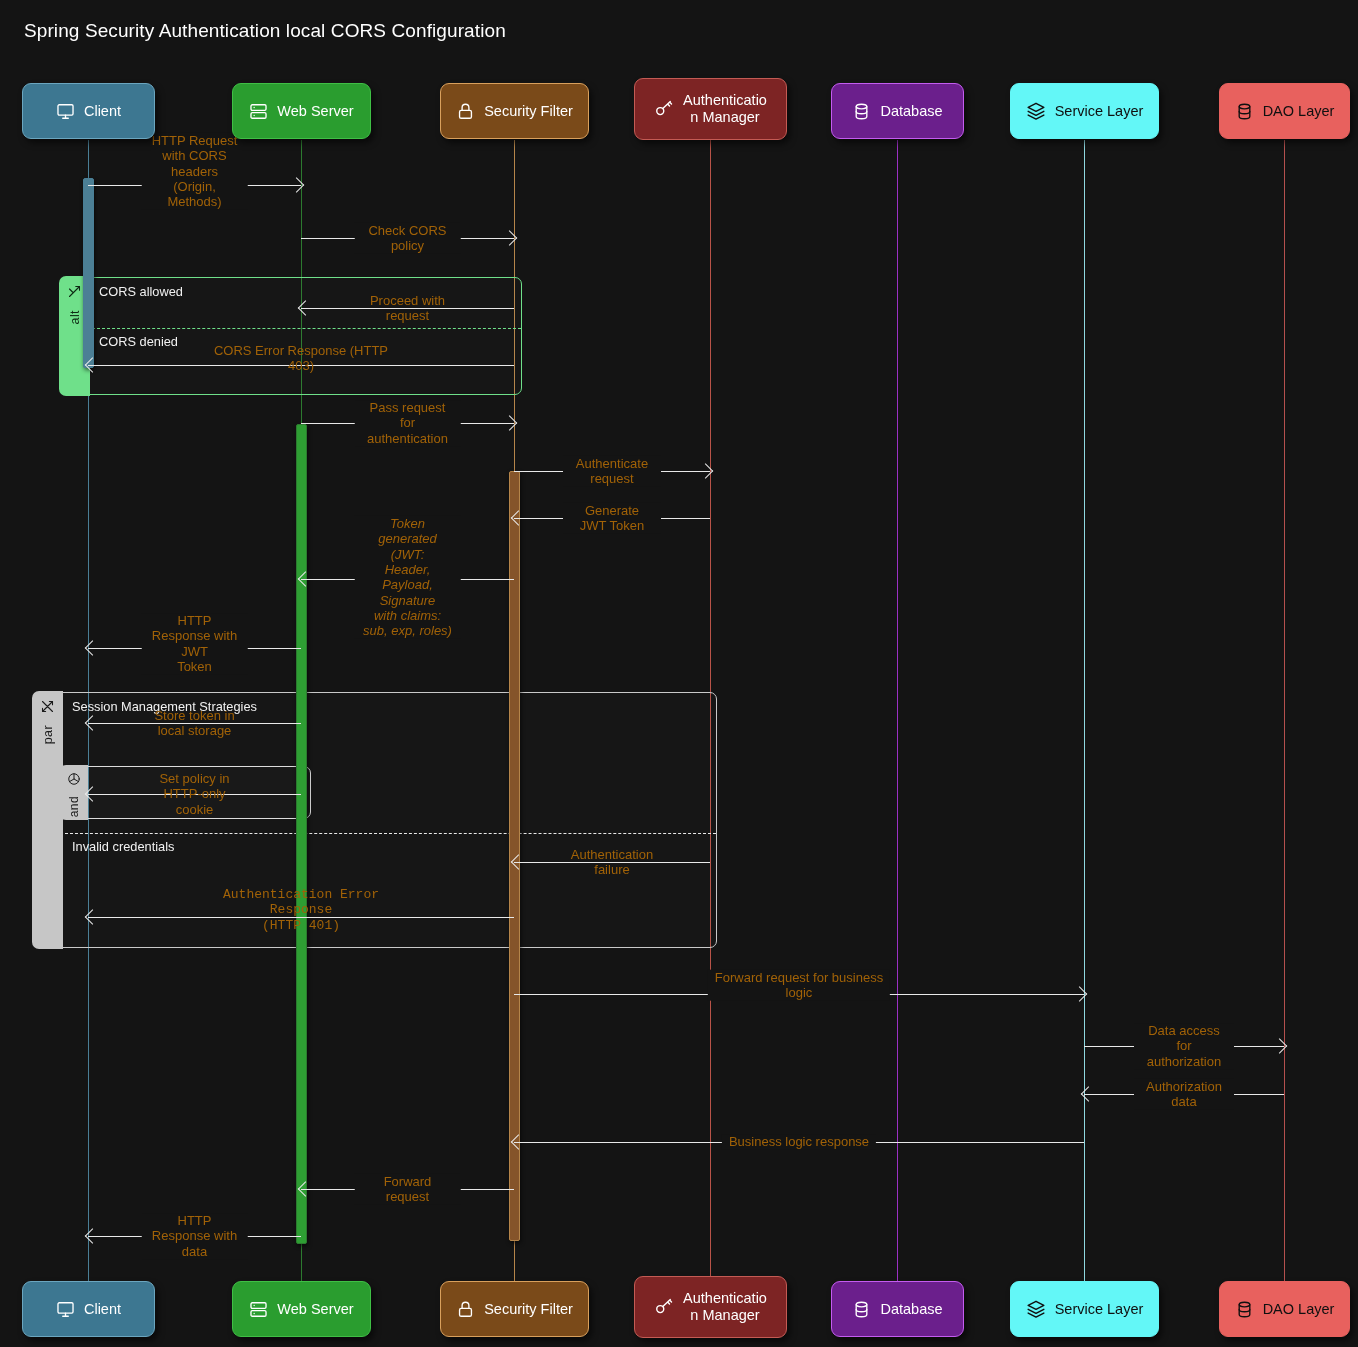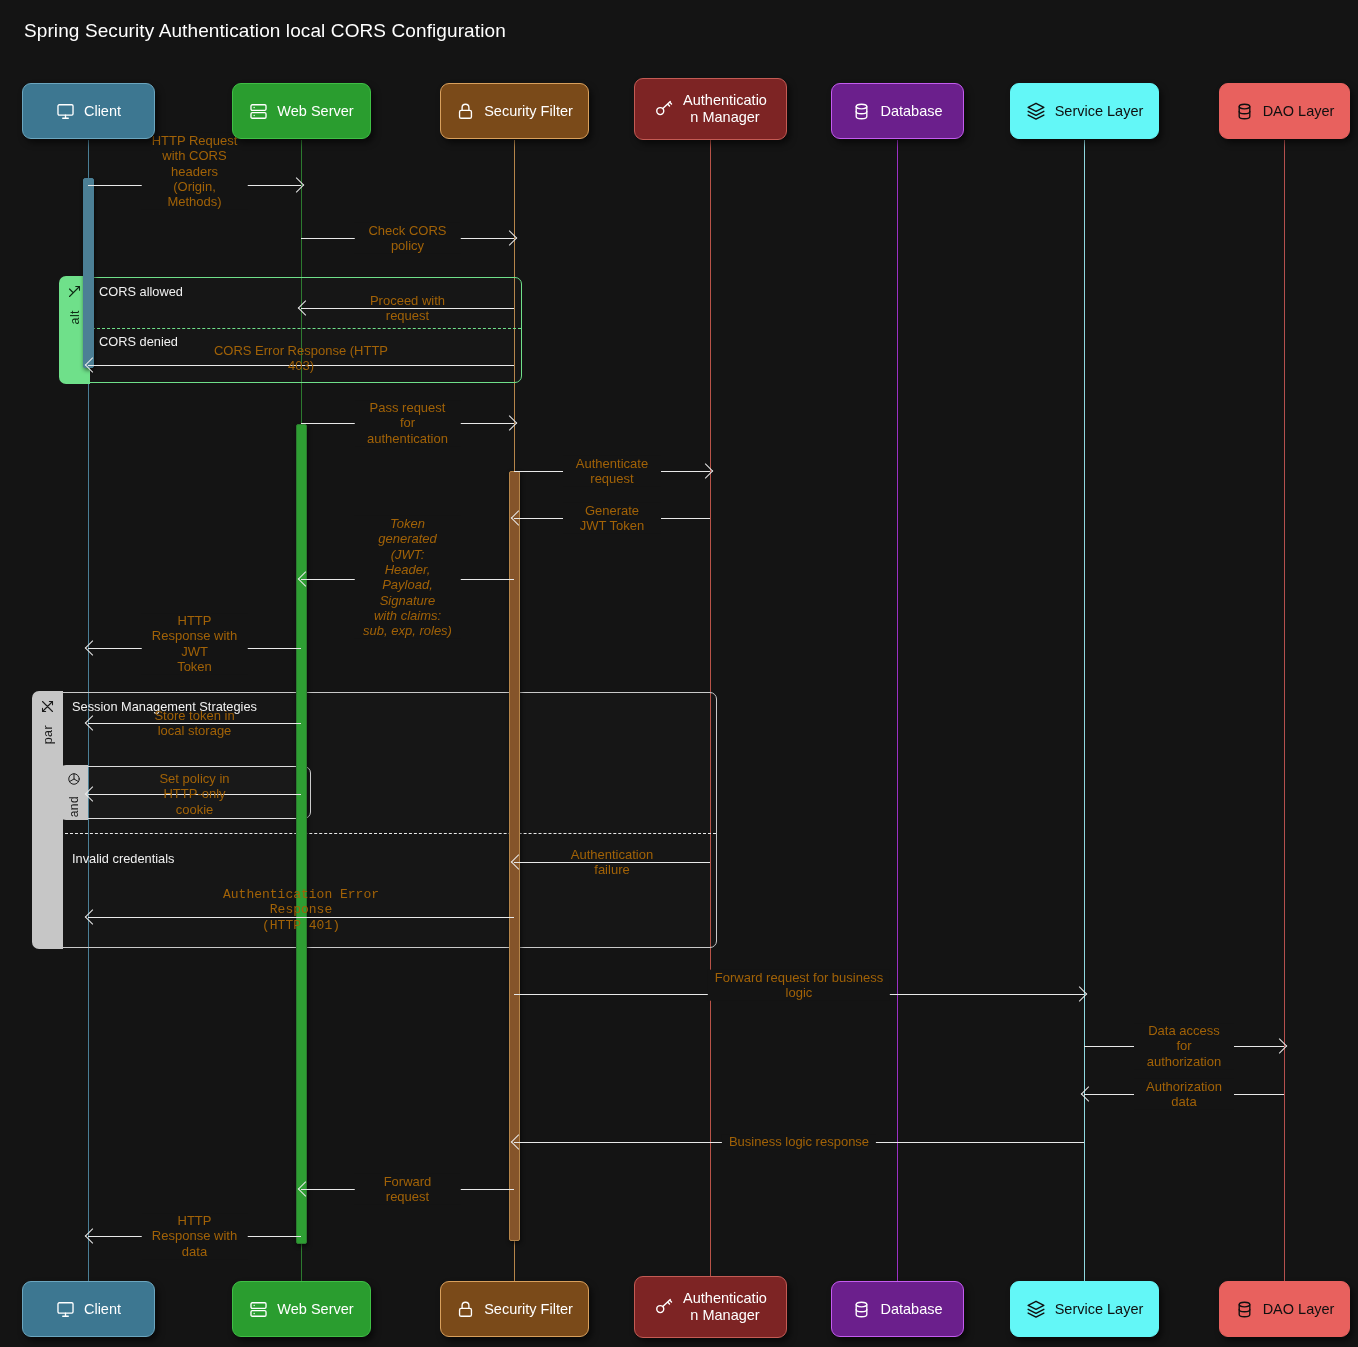--- a/index.html
+++ b/index.html
@@ -173,41 +173,41 @@
   <div id="layer-lifelines">
       <div class="lifeline" style="left: 87.5px; top: 140px; height: 1141px; background: rgb(74, 127, 150);"></div>
       <div class="lifeline" style="left: 300.5px; top: 140px; height: 1141px; background: rgb(44, 122, 47);"></div>
       <div class="lifeline" style="left: 513.5px; top: 140px; height: 1141px; background: rgb(181, 133, 74);"></div>
       <div class="lifeline" style="left: 709.5px; top: 140px; height: 1141px; background: rgb(184, 83, 72);"></div>
       <div class="lifeline" style="left: 896.5px; top: 140px; height: 1141px; background: rgb(155, 48, 196);"></div>
       <div class="lifeline" style="left: 1083.5px; top: 140px; height: 1141px; background: rgb(143, 216, 224);"></div>
       <div class="lifeline" style="left: 1283.5px; top: 140px; height: 1141px; background: rgb(181, 80, 78);"></div>
     </div>
   <div id="layer-fragments">
-      <div class="fragment green" style="left: 60px; top: 277px; width: 462px; height: 106px;">
+      <div class="fragment green" style="left: 60px; top: 277px; width: 462px; height: 118px;">
         <div class="tab" style="background: rgb(111, 224, 138);">
           <span><svg width="15" height="15" viewBox="0 0 24 24">
               <path d="M4 20 20 4M20 4h-6M20 4v6M4 8l6 6" fill="none" stroke="#0e2a14" stroke-width="1.7" stroke-linecap="round" stroke-linejoin="round"></path>
             </svg></span>
           <span class="tab-text" style="color: rgb(14, 42, 20);">alt</span>
         </div>
         <div class="frag-title">CORS allowed</div>
         <div class="divider" style="top: 50px;"></div>
         <div class="frag-title" style="top: 56px;">CORS denied</div>
       </div>
       <div class="fragment gray" style="left: 33px; top: 692px; width: 684px; height: 256px; padding-left: 22px;">
         <div class="tab" style="background: rgb(198, 198, 198);">
           <span><svg width="15" height="15" viewBox="0 0 24 24">
               <path d="M4 4l16 16M20 4 4 20M20 4h-5M20 4v5M4 20h5M4 20v-5" fill="none" stroke="#1a1a1a" stroke-width="1.7" stroke-linecap="round" stroke-linejoin="round"></path>
             </svg></span>
           <span class="tab-text" style="color: rgb(26, 26, 26);">par</span>
         </div>
         <div class="frag-title">Session Management Strategies</div>
         <div class="divider" style="top: 140px;"></div>
-        <div class="frag-title" style="top: 158px;">Invalid credentials</div>
+        <div class="frag-title" style="top: 146px;">Invalid credentials</div>
       </div>
       <div class="subfragment" style="left: 60px; top: 766px; width: 251px; height: 53px;">
         <div class="tab">
           <span><svg width="14" height="14" viewBox="0 0 24 24">
               <circle cx="12" cy="12" r="9" fill="none" stroke="#1a1a1a" stroke-width="1.7" stroke-linecap="round" stroke-linejoin="round"></circle>
               <path d="M12 3v9l7.8 4.5M12 12 4.2 16.5" fill="none" stroke="#1a1a1a" stroke-width="1.7" stroke-linecap="round" stroke-linejoin="round"></path>
             </svg></span>
           <span class="tab-text">and</span>
         </div>
       </div>

